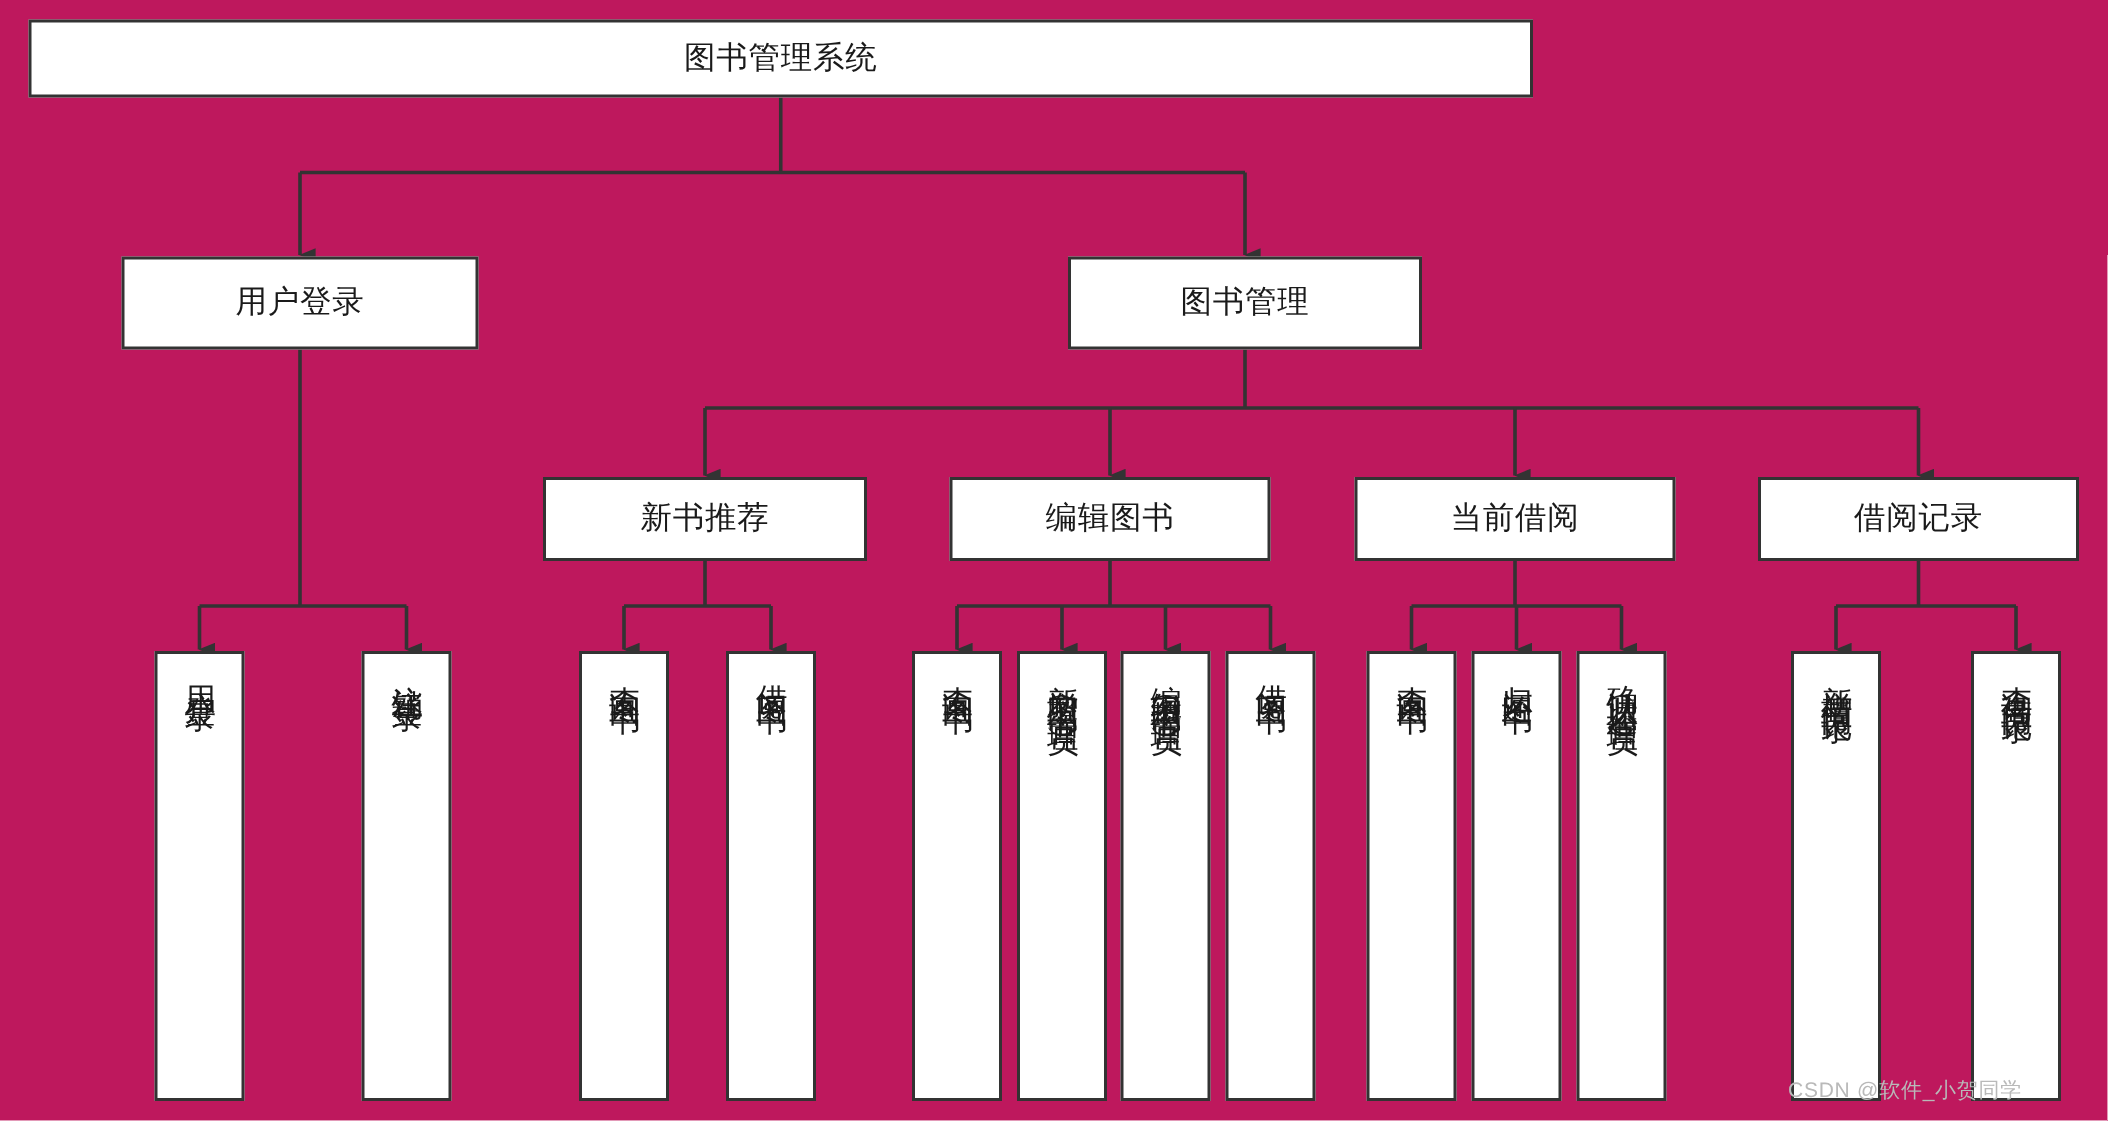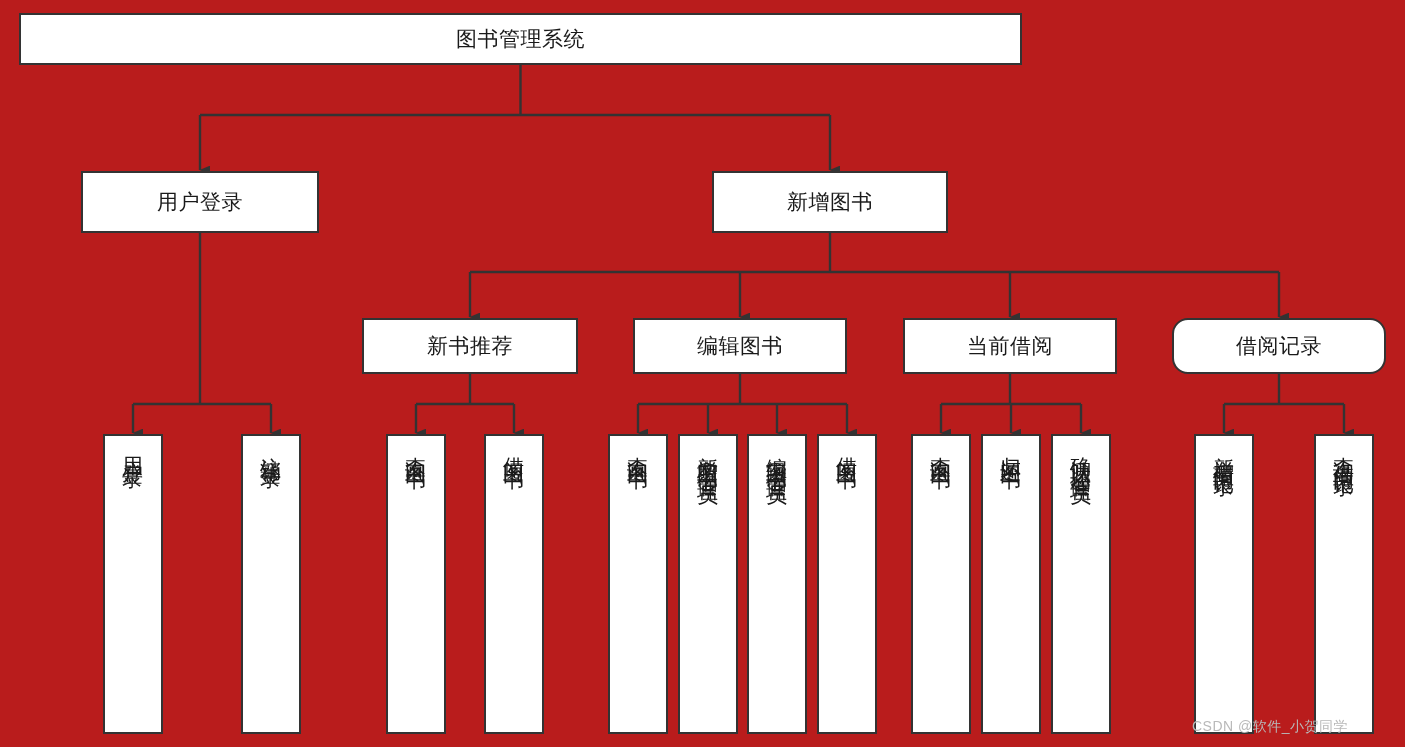--- a/index.html
+++ b/index.html
@@ -8,21 +8,21 @@
     padding: 0;
     background: #ffffff;
   }
   body {
     font-family: "Liberation Sans", "DejaVu Sans", sans-serif;
   }
   #diagram-root {
     position: relative;
     width: 1405px;
     height: 747px;
-    background: #b91c1c;
+    background: #be185d;
     overflow: hidden;
   }
   #diagram-svg {
     position: absolute;
     left: 0;
     top: 0;
     width: 1405px;
     height: 747px;
   }
   .node-box {
@@ -117,32 +117,32 @@
   </svg>
 
   <div id="node-layer">
       <div class="node-box horizontal" style="left: 19px; top: 13px; width: 1003px; height: 52px; border-color: rgb(51, 51, 51); background: rgb(255, 255, 255);">
         <span class="node-label" style="color: rgb(26, 26, 26);">图书管理系统</span>
       </div>
       <div class="node-box horizontal" style="left: 81px; top: 171px; width: 238px; height: 62px; border-color: rgb(51, 51, 51); background: rgb(255, 255, 255);">
         <span class="node-label" style="color: rgb(26, 26, 26);">用户登录</span>
       </div>
       <div class="node-box horizontal" style="left: 712px; top: 171px; width: 236px; height: 62px; border-color: rgb(51, 51, 51); background: rgb(255, 255, 255);">
-        <span class="node-label" style="color: rgb(26, 26, 26);">新增图书</span>
+        <span class="node-label" style="color: rgb(26, 26, 26);">图书管理</span>
       </div>
       <div class="node-box horizontal" style="left: 362px; top: 318px; width: 216px; height: 56px; border-color: rgb(51, 51, 51); background: rgb(255, 255, 255);">
         <span class="node-label" style="color: rgb(26, 26, 26);">新书推荐</span>
       </div>
       <div class="node-box horizontal" style="left: 633px; top: 318px; width: 214px; height: 56px; border-color: rgb(51, 51, 51); background: rgb(255, 255, 255);">
         <span class="node-label" style="color: rgb(26, 26, 26);">编辑图书</span>
       </div>
       <div class="node-box horizontal" style="left: 903px; top: 318px; width: 214px; height: 56px; border-color: rgb(51, 51, 51); background: rgb(255, 255, 255); align-items: center;">
         <span class="node-label" style="color: rgb(26, 26, 26);">当前借阅</span>
       </div>
-      <div class="node-box horizontal" style="left: 1172px; top: 318px; width: 214px; height: 56px; border-color: rgb(51, 51, 51); background: rgb(255, 255, 255); border-radius: 16px;">
+      <div class="node-box horizontal" style="left: 1172px; top: 318px; width: 214px; height: 56px; border-color: rgb(51, 51, 51); background: rgb(255, 255, 255);">
         <span class="node-label" style="color: rgb(26, 26, 26);">借阅记录</span>
       </div>
       <div class="node-box vertical" style="left: 103px; top: 434px; width: 60px; height: 300px; border-color: rgb(51, 51, 51); background: rgb(255, 255, 255);">
         <span class="node-label" style="color: rgb(26, 26, 26);">用户登录</span>
       </div>
       <div class="node-box vertical" style="left: 241px; top: 434px; width: 60px; height: 300px; border-color: rgb(51, 51, 51); background: rgb(255, 255, 255);">
         <span class="node-label" style="color: rgb(26, 26, 26);">注销登录</span>
       </div>
       <div class="node-box vertical" style="left: 386px; top: 434px; width: 60px; height: 300px; border-color: rgb(51, 51, 51); background: rgb(255, 255, 255);">
         <span class="node-label" style="color: rgb(26, 26, 26);">查询图书</span>

